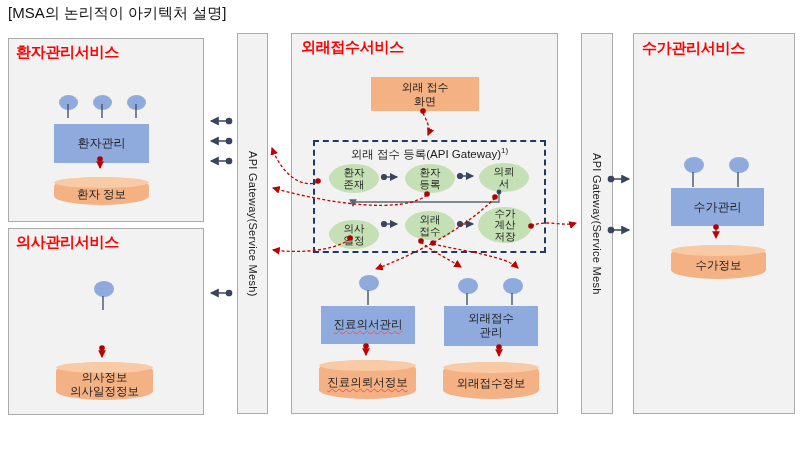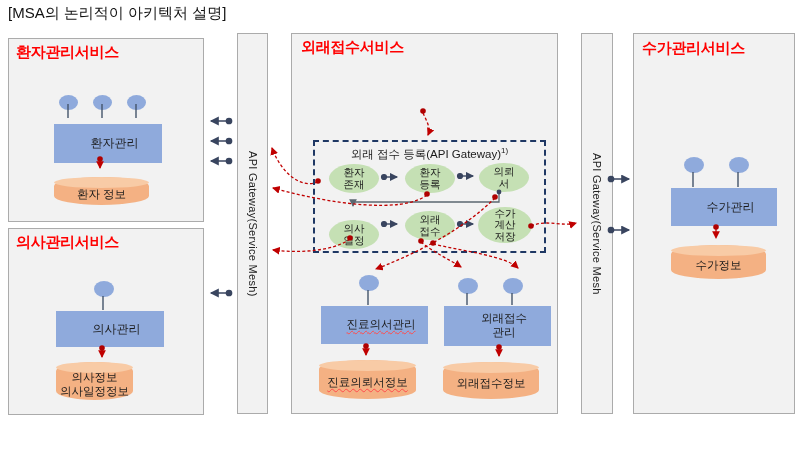--- a/index.html
+++ b/index.html
@@ -3,21 +3,21 @@
 <meta charset="utf-8">
 <style>
   html,body{margin:0;padding:0;background:#fff;}
   .stage{position:relative;width:800px;height:457px;background:#ffffff;
          font-family:"Liberation Sans","DejaVu Sans",sans-serif;color:#1a1a1a;overflow:hidden;}
   .abs{position:absolute;}
   .page-title{left:8px;top:4px;font-size:15px;color:#111;white-space:nowrap;}
   .svc-box{background:#f2f2f2;border:1px solid #ababab;}
   .svc-title{color:#ff0000;font-weight:700;font-size:15px;white-space:nowrap;letter-spacing:-0.3px;}
   .comp{background:#8faadc;display:flex;flex-direction:column;align-items:center;justify-content:center;
-        text-align:center;font-size:12px;line-height:1.2;padding-left:13px;}
+        text-align:center;font-size:12px;line-height:1.2;}
   .inst{background:#8faadc;border-radius:50%;}
   .cyl{background:#f4b183;border-radius:50%/9px;}
   .cyl::before{content:"";position:absolute;left:0;top:0;width:100%;height:11px;background:#f8cba6;border-radius:50%;}
   .cyl-label{position:relative;width:100%;height:100%;display:flex;flex-direction:column;align-items:center;
              justify-content:center;font-size:11.5px;line-height:1.2;padding-top:7px;box-sizing:border-box;}
   .gw-bar{background:#f2f2f2;border:1px solid #ababab;display:flex;align-items:center;justify-content:center;}
   .gw-label{writing-mode:vertical-rl;font-size:11px;color:#222;letter-spacing:0.3px;white-space:nowrap;}
   .dashed-box{border:2px dashed #1f3864;box-sizing:border-box;}
   .dash-title{text-align:center;font-size:11.5px;margin-top:4px;white-space:nowrap;}
   .dash-title sup{font-size:8px;}
@@ -47,38 +47,39 @@
       <span>환자관리</span>
     </div>
     <div class="abs cyl" style="left:45px;top:138px;width:95px;height:28px;">
       <div class="cyl-label">환자 정보</div>
     </div>
   </div>
 
   <div class="abs svc-box" style="left:8px;top:228px;width:194px;height:185px;">
     <div class="abs svc-title" style="left:7px;top:4px;">의사관리서비스</div>
     <div class="abs inst" style="left:85px;top:52px;width:20px;height:16px;"></div>
-    <div class="abs comp" style="left:47px;top:82px;width:95px;height:36px;">
-      <span>의사관리</span>
-    </div>
-    <div class="abs cyl" style="left:47px;top:133px;width:77px;height:38px;">
+    <div class="abs cyl" style="left:47px;top:133px;width:97px;height:38px;">
       <div class="cyl-label">
         <span>의사정보</span>
         <span>의사일정정보</span>
       </div>
     </div>
   </div>
 
   <div class="abs gw-bar" style="left:237px;top:33px;width:29px;height:379px;">
     <div class="gw-label">API Gateway(Service Mesh)</div>
   </div>
 
   <div class="abs svc-box" style="left:291px;top:33px;width:265px;height:379px;">
     <div class="abs svc-title" style="left:9px;top:4px;">외래접수서비스</div>
 
+    <div class="abs screen" style="left:79px;top:43px;width:108px;height:34px;">
+      <span>외래 접수</span>
+      <span>화면</span>
+    </div>
 
     <div class="abs dashed-box" style="left:21px;top:106px;width:233px;height:113px;">
       <div class="dash-title">
         <span>외래 접수 등록(API Gateway)</span><sup>1)</sup>
       </div>
     </div>
 
     <div class="abs step" style="left:37px;top:130px;width:50px;height:29px;">
       <span>환자</span>
       <span>존재</span>

